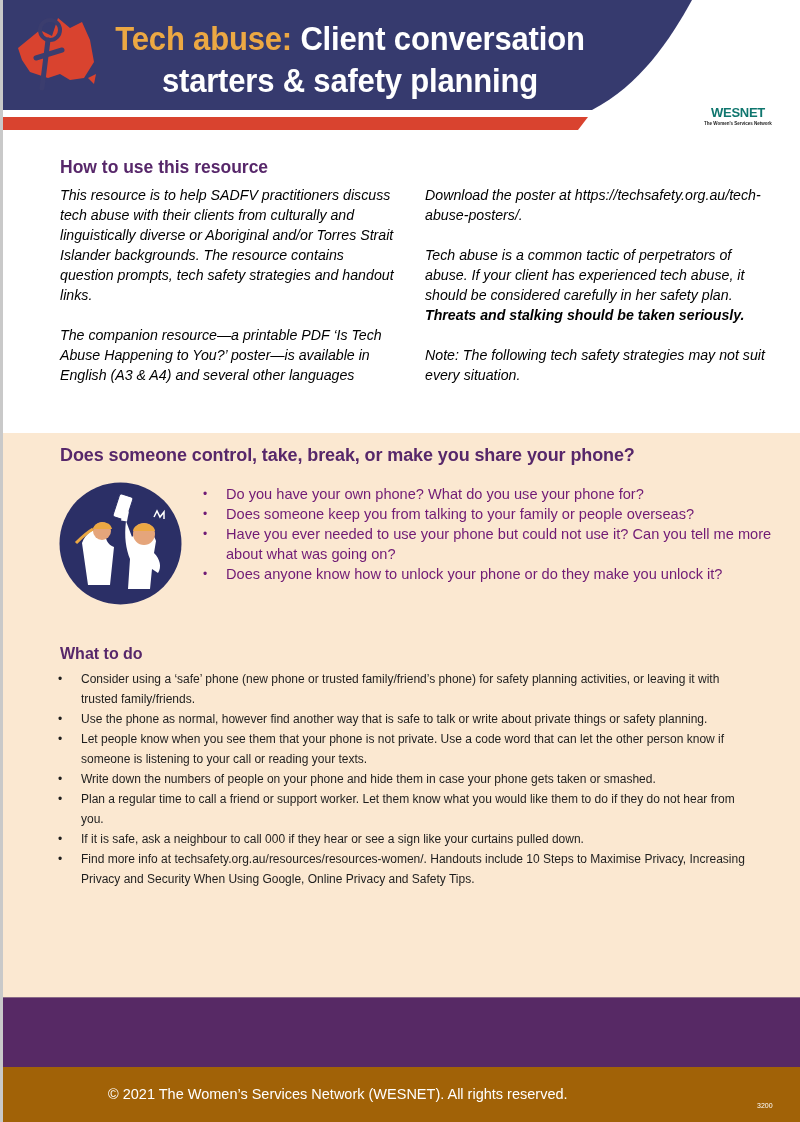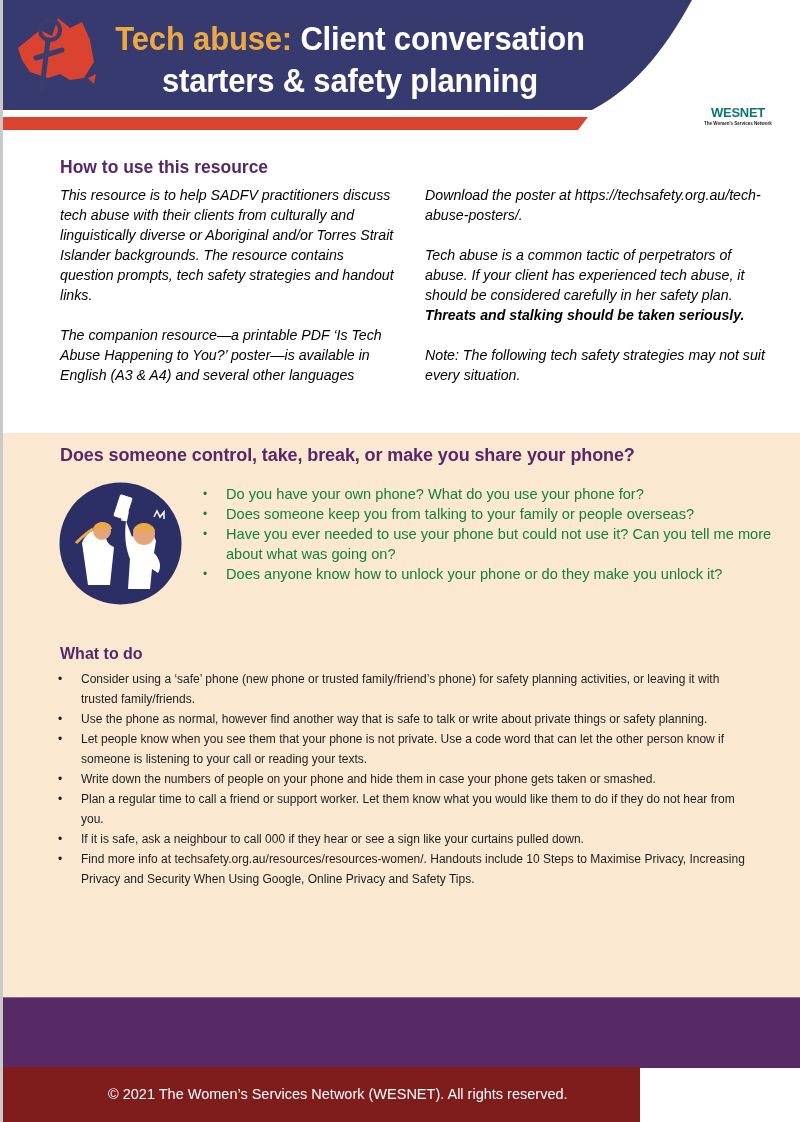--- a/index.html
+++ b/index.html
@@ -28,28 +28,28 @@
   .intro-title { position: absolute; left: 60px; top: 22px; }
   .col { position: absolute; top: 50px; font-style: italic; font-size: 14.2px; line-height: 20px; color: #000000; }
   .col p { margin: 0 0 20px 0; }
   .col-left { left: 60px; width: 340px; }
   .col-right { left: 425px; width: 340px; }
   .col-right .strong { font-weight: bold; }
 
   .cream { position: absolute; left: 0; top: 433px; width: 800px; height: 564px; background: #fbe8d1; }
   .q-title { position: absolute; left: 60px; top: 12px; font-size: 18px; letter-spacing: -0.1px; }
   .illus { position: absolute; left: 58px; top: 48px; width: 125px; height: 125px; }
-  .qlist { position: absolute; left: 200px; top: 51px; width: 580px; margin: 0; padding: 0; list-style: none; font-size: 14.6px; line-height: 20px; color: #15803d; }
+  .qlist { position: absolute; left: 200px; top: 51px; width: 580px; margin: 0; padding: 0; list-style: none; font-size: 14.6px; line-height: 20px; color: #701a75; }
   .qlist li, .dolist li { position: relative; padding-left: 26px; }
   .qlist li::before, .dolist li::before { content: "•"; position: absolute; left: 3px; top: 0; font-size: 12px; }
   .do-title { position: absolute; left: 60px; top: 212px; font-size: 16px; }
   .dolist { position: absolute; left: 55px; top: 236px; width: 700px; margin: 0; padding: 0; list-style: none; font-size: 12px; line-height: 20px; color: #1e1e1e; }
 
   .purple-band { position: absolute; left: 0; top: 997px; width: 800px; height: 70px; background: #572965; border-top: 1px solid #8a6a88; }
-  .orange-band { position: absolute; left: 0; top: 1067px; width: 640px; height: 55px; background: #7f1d1d; }
+  .orange-band { position: absolute; left: 0; top: 1067px; width: 800px; height: 55px; background: #a16207; }
   .copyright { position: absolute; left: 108px; top: 19px; color: #ffffff; font-size: 14.5px; }
   .code { position: absolute; left: 757px; top: 35px; color: #ffffff; font-size: 7px; }
 </style>
 </head>
 <body>
 
 <div class="left-edge"></div>
 
 <header class="header">
   <svg width="800" height="135" viewBox="0 0 800 135">

